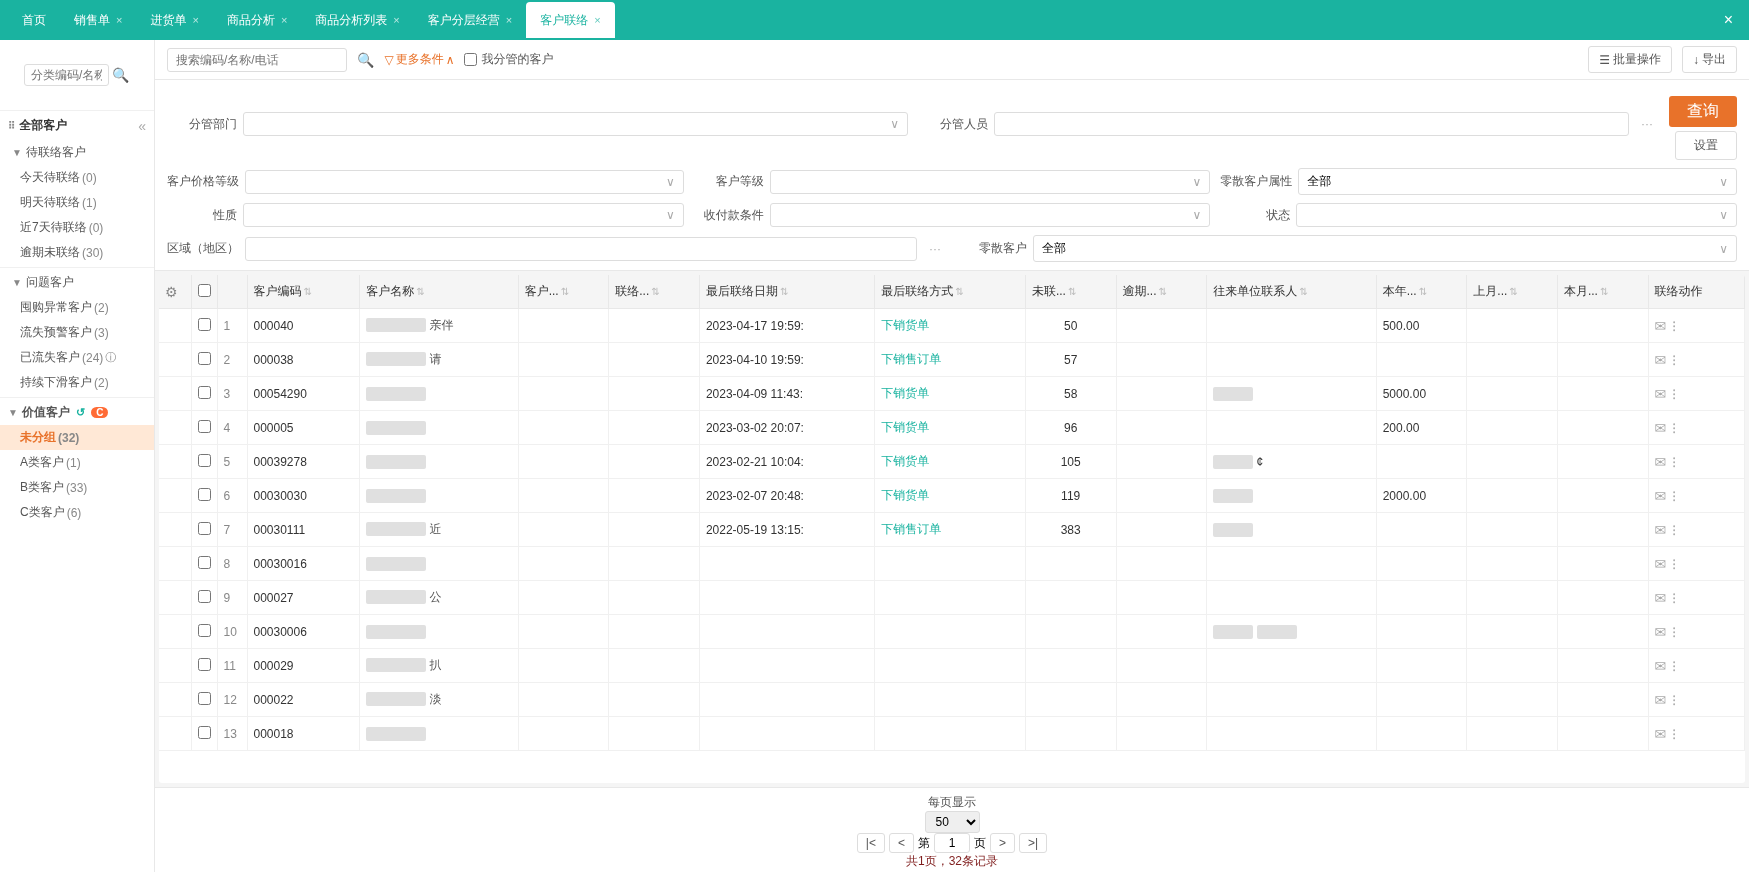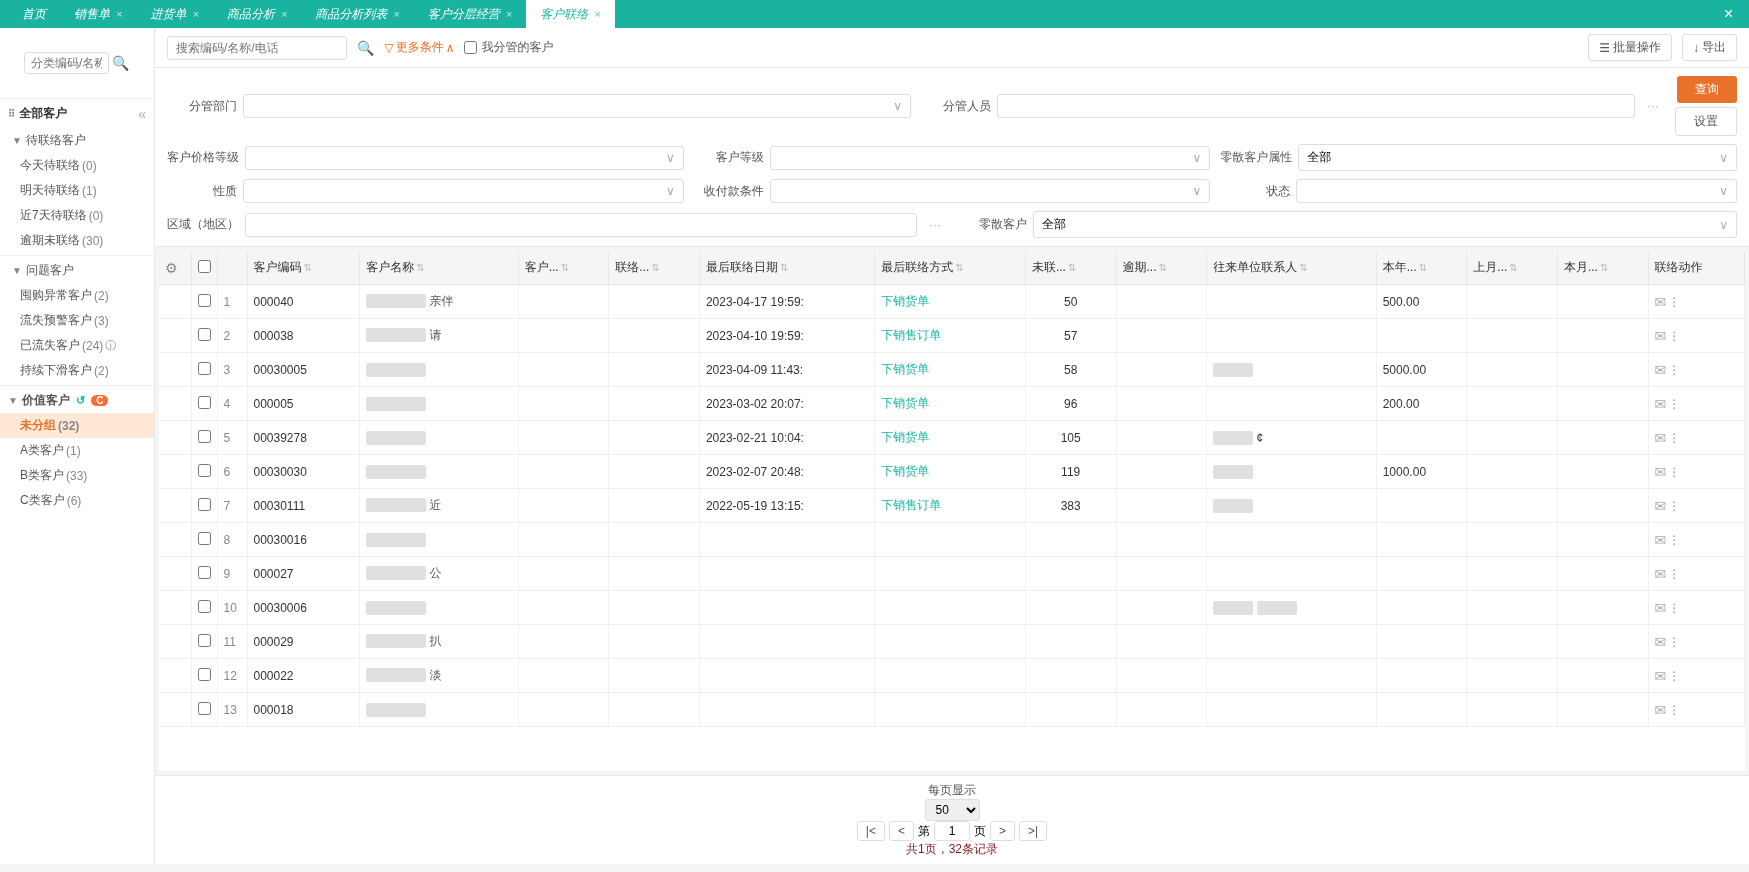--- a/index.html
+++ b/index.html
@@ -3,23 +3,22 @@
   <meta charset="utf-8">
   <style>
     * { box-sizing: border-box; margin: 0; padding: 0; font-family: 'Microsoft YaHei', Arial, sans-serif; font-size: 12px; }
     body { background: #f5f5f5; overflow: hidden; }
     
     
     .top-nav {
       background: #1ab3a0;
       display: flex;
       align-items: center;
-      height: 28px;
+      height: 40px;
       padding: 0 8px;
-      font-style: italic;
     }
     .top-nav .tab {
       padding: 0 14px;
       height: 36px;
       display: flex;
       align-items: center;
       color: #fff;
       cursor: pointer;
       white-space: nowrap;
       font-size: 13px;
@@ -257,21 +256,22 @@
       gap: 4px;
       align-items: flex-end;
     }
     .btn-query {
       background: #e8722a;
       color: #fff;
       border: none;
       padding: 5px 18px;
       border-radius: 3px;
       cursor: pointer;
-      font-size: 12px;
+      font-size: 16px;
+      margin-top: 8px;
     }
     .btn-reset {
       background: #fff;
       color: #555;
       border: 1px solid #ddd;
       padding: 5px 18px;
       border-radius: 3px;
       cursor: pointer;
       font-size: 12px;
     }
@@ -785,21 +785,21 @@
       <div class="action-icons">
         <span class="action-icon">✉</span>
         <span class="action-icon">⁝</span>
       </div>
     </td>
   </tr>
             <tr>
     <td></td>
     <td><input type="checkbox" style=""></td>
     <td class="row-num">3</td>
-    <td>00030005</td>
+    <td>00054290</td>
     <td>
       <span class="blurred">&nbsp;&nbsp;&nbsp;&nbsp;&nbsp;&nbsp;&nbsp;&nbsp;</span>
       
     </td>
     <td></td>
     <td></td>
     <td>2023-04-09 11:43:</td>
     <td class="link-cell"><a style="color:#1ab3a0;text-decoration:none;cursor:pointer">下销货单</a></td>
     <td class="num-cell">58</td>
     <td></td>
@@ -891,21 +891,21 @@
     <td></td>
     <td>2023-02-07 20:48:</td>
     <td class="link-cell"><a style="color:#1ab3a0;text-decoration:none;cursor:pointer">下销货单</a></td>
     <td class="num-cell">119</td>
     <td></td>
     <td>
       <span class="blurred-sm">&nbsp;&nbsp;&nbsp;&nbsp;</span>
       
       
     </td>
-    <td>1000.00</td>
+    <td>2000.00</td>
     <td></td>
     <td></td>
     <td>
       <div class="action-icons">
         <span class="action-icon">✉</span>
         <span class="action-icon">⁝</span>
       </div>
     </td>
   </tr>
             <tr>

